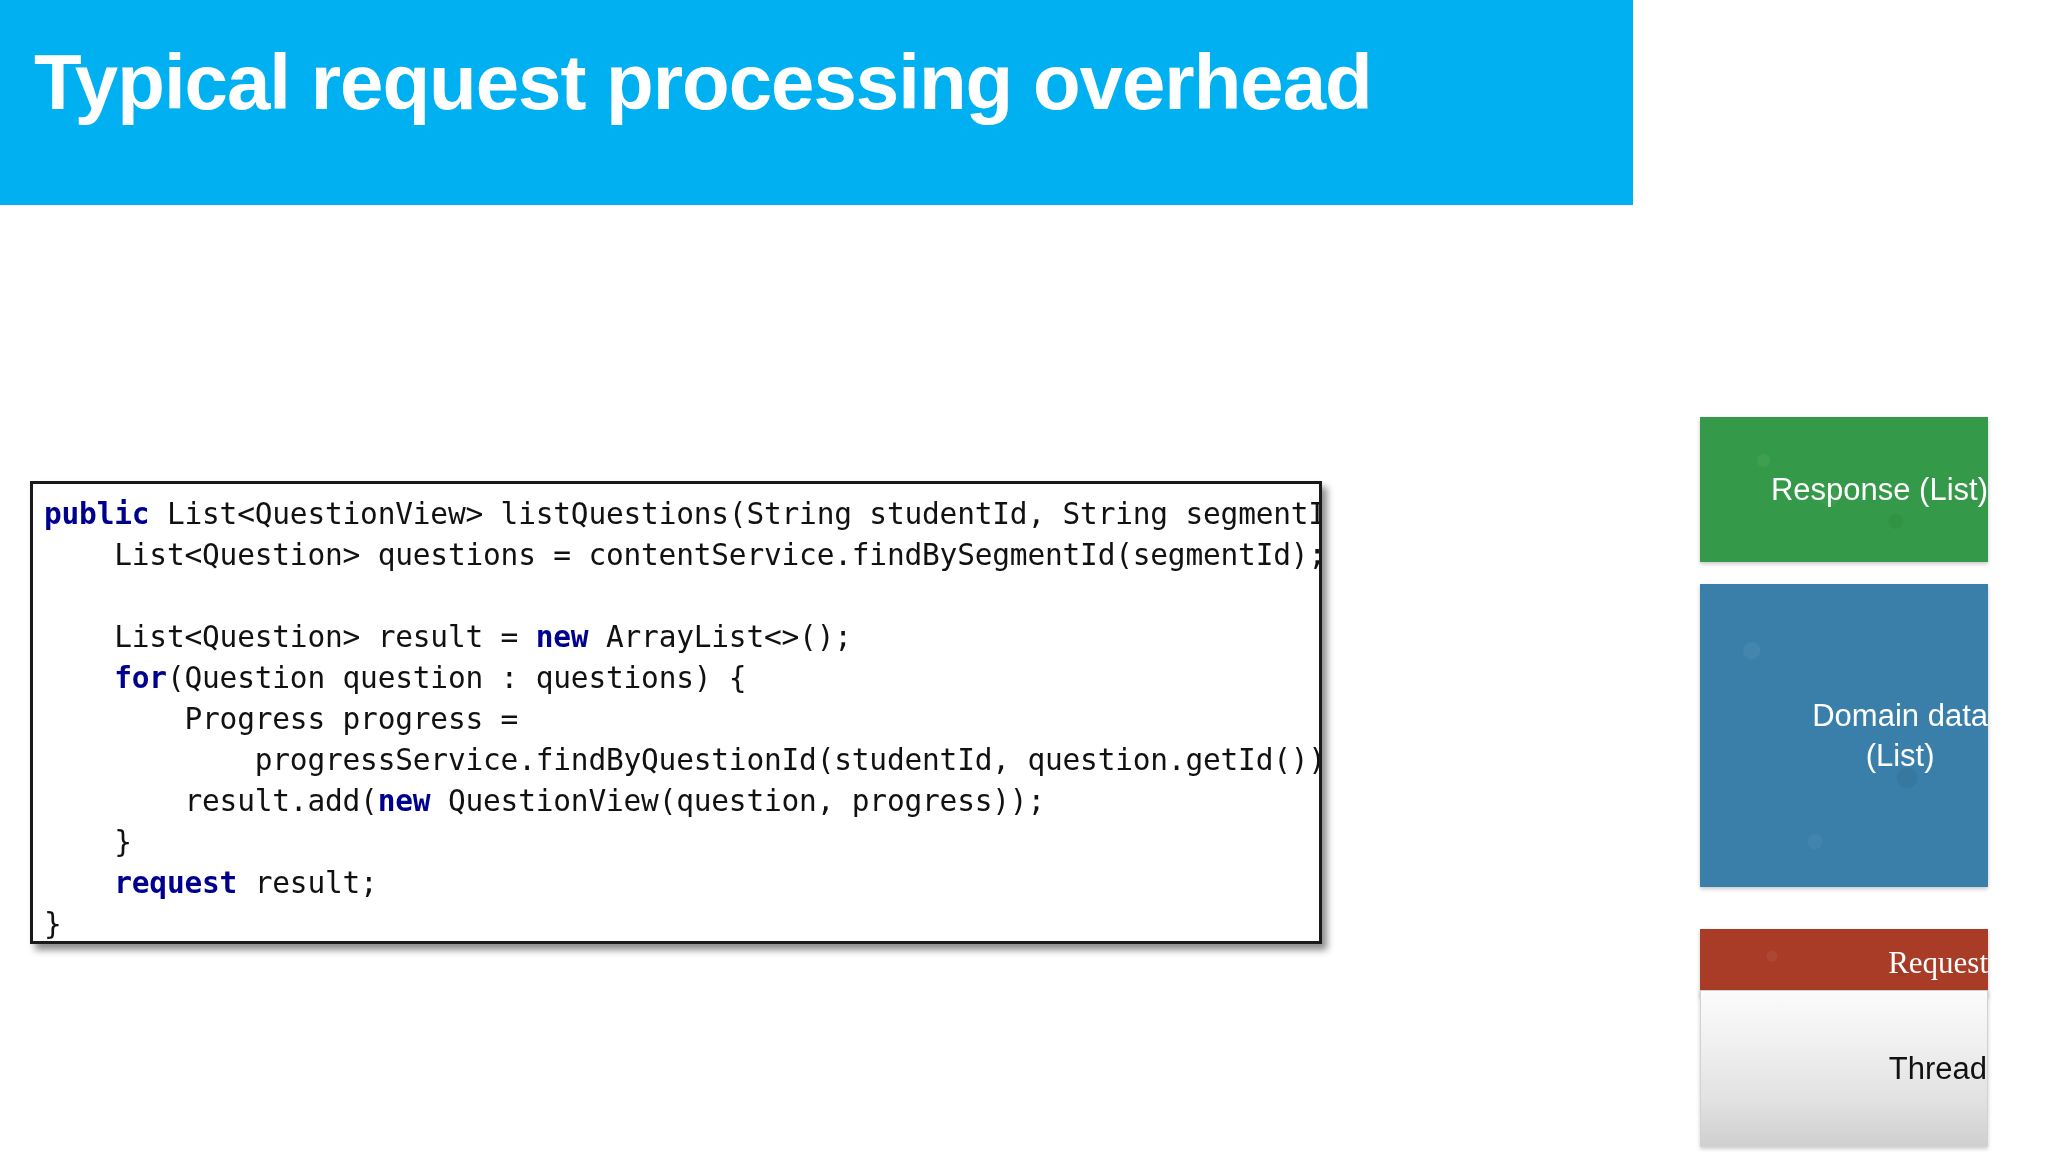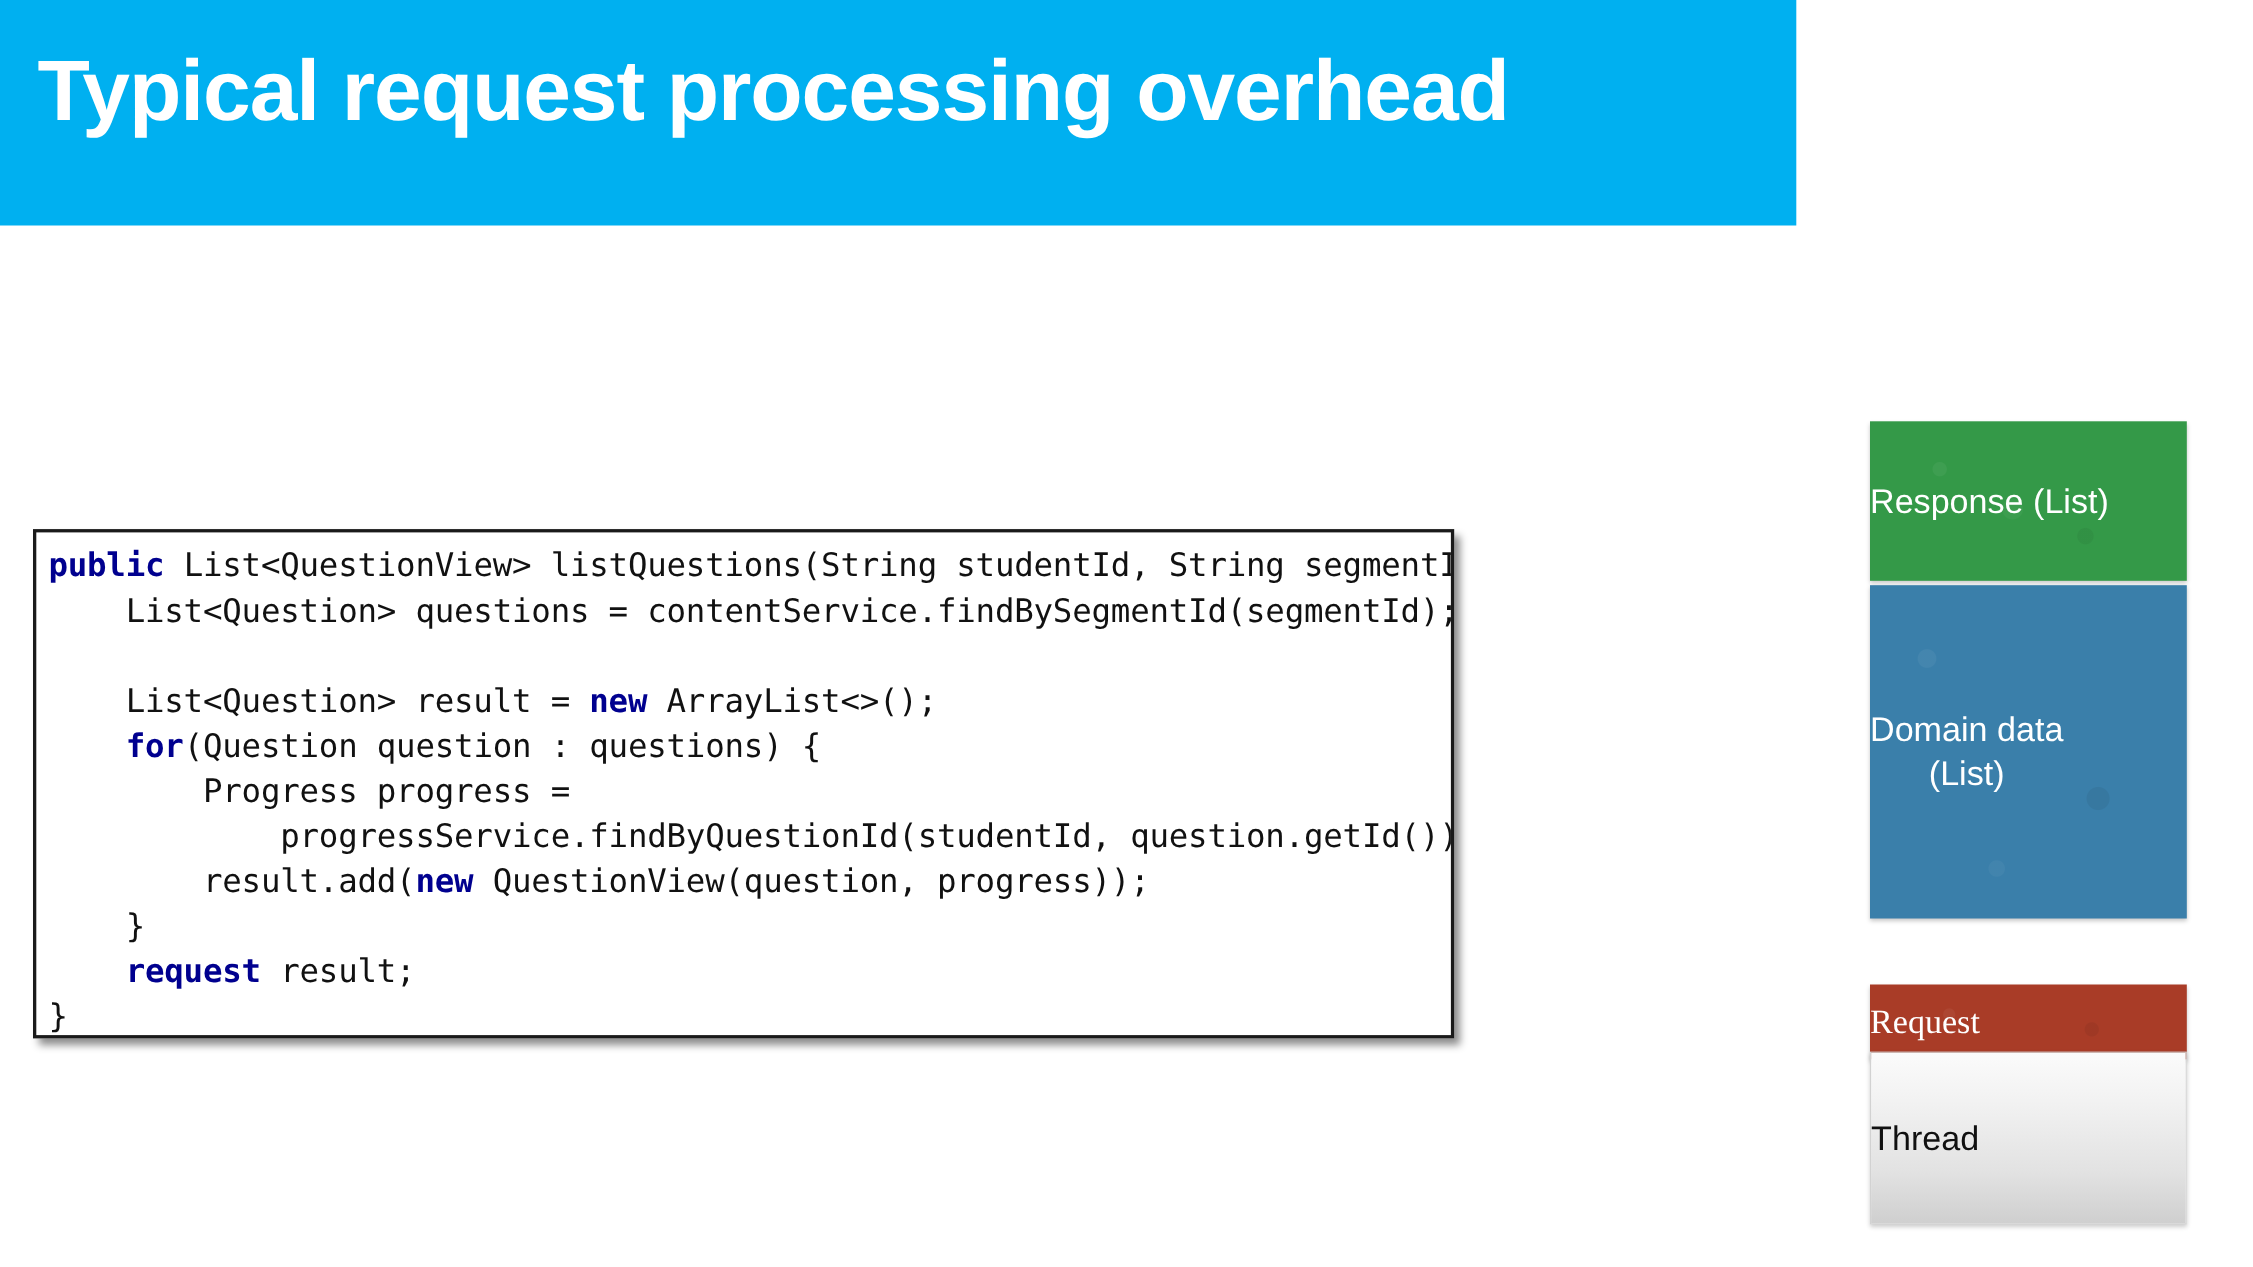--- a/index.html
+++ b/index.html
@@ -68,40 +68,41 @@
     font-weight: bold;
   }
 
   
   .stack-box {
     position: absolute;
     left: 1700px;
     width: 288px;
     display: flex;
     align-items: center;
-    justify-content: flex-start;
+    justify-content: flex-end;
     text-align: center;
     box-sizing: border-box;
     font-family: "Liberation Sans", sans-serif;
     font-size: 31px;
     line-height: 40px;
     color: #ffffff;
+    margin-top: 34px;
   }
   #box-response {
     top: 383px;
     height: 145px;
     background: #349948;
     background-image:
       radial-gradient(circle at 22% 30%, rgba(255,255,255,0.05) 0 6px, transparent 7px),
       radial-gradient(circle at 68% 72%, rgba(0,0,0,0.05) 0 7px, transparent 8px),
       radial-gradient(circle at 45% 55%, rgba(255,255,255,0.04) 0 9px, transparent 10px);
     box-shadow: 0 2px 4px rgba(0,0,0,0.22);
   }
   #box-domain {
-    top: 532px;
+    top: 550px;
     height: 303px;
     background: #3a7faa;
     background-image:
       radial-gradient(circle at 18% 22%, rgba(255,255,255,0.05) 0 8px, transparent 9px),
       radial-gradient(circle at 72% 64%, rgba(0,0,0,0.06) 0 10px, transparent 11px),
       radial-gradient(circle at 40% 85%, rgba(255,255,255,0.04) 0 7px, transparent 8px);
     box-shadow: 0 2px 4px rgba(0,0,0,0.22);
   }
   #box-request {
     top: 895px;

